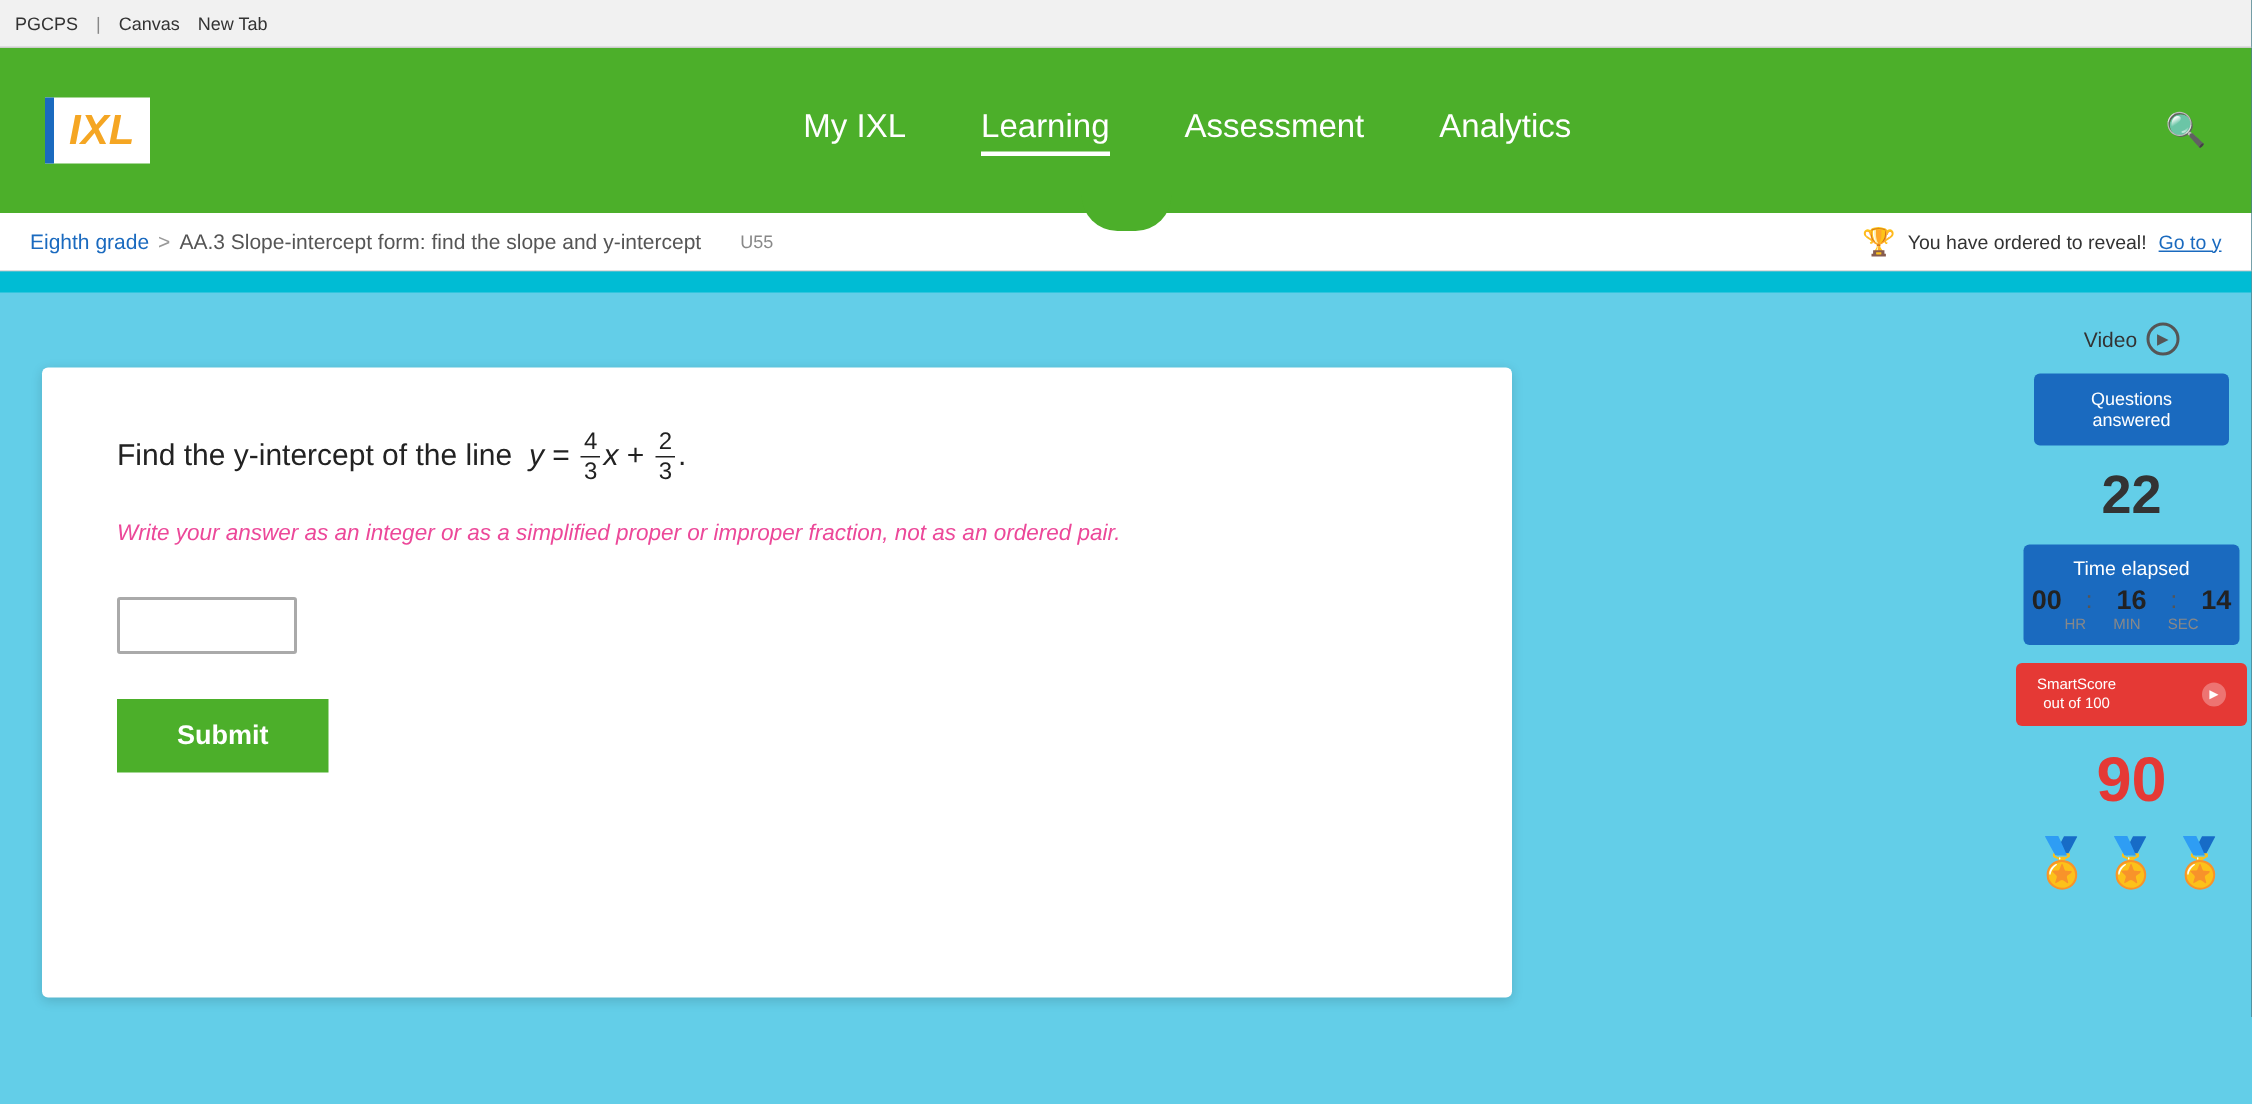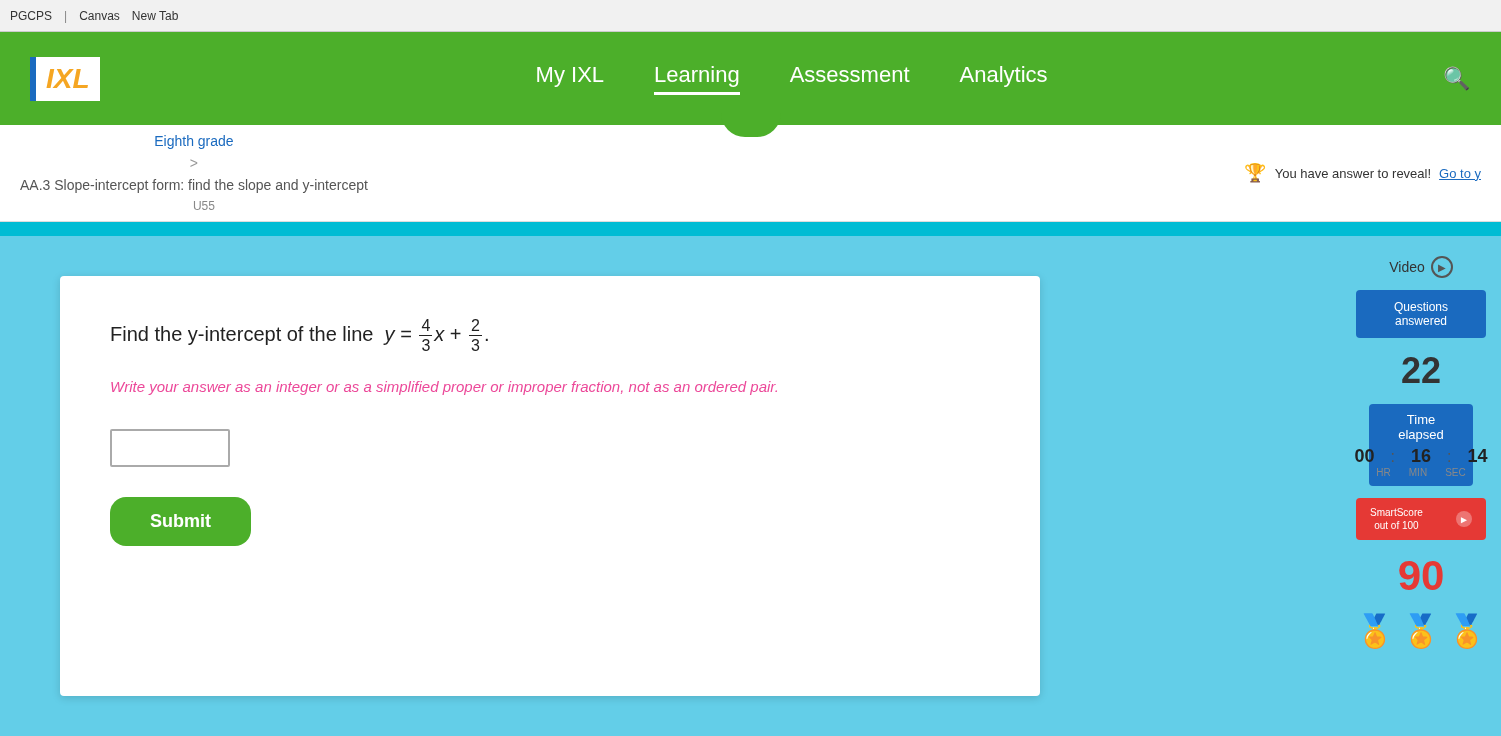--- a/index.html
+++ b/index.html
@@ -76,21 +76,20 @@
       align-items: center;
       font-size: 14px;
       color: #555;
       border-bottom: 1px solid #ddd;
       justify-content: space-between;
     }
     .breadcrumb-left {
       display: flex;
       align-items: center;
       gap: 6px;
-      flex-direction: column;
     }
     .breadcrumb-link {
       color: #1a6abf;
       cursor: pointer;
     }
     .breadcrumb-sep {
       color: #999;
     }
     .breadcrumb-current {
       color: #555;
@@ -130,22 +129,22 @@
       background: #00bcd4;
       height: 14px;
       width: 100%;
       position: absolute;
       top: 0;
     }
 
     
     .question-panel {
       flex: 1;
-      padding: 40px 60px;
-      margin-top: 14px;
+      padding: 40px 28px;
+      margin-top: 24px;
     }
 
     .question-card {
       background: white;
       border-radius: 4px;
       padding: 40px 50px;
       min-height: 420px;
       max-width: 980px;
       box-shadow: 0 2px 8px rgba(0,0,0,0.15);
     }
@@ -196,21 +195,21 @@
       font-size: 16px;
       display: block;
       margin-bottom: 30px;
       outline: none;
     }
 
     .submit-btn {
       background: #4caf2a;
       color: white;
       border: none;
-      border-radius: 16px;
+      border-radius: 0;
       padding: 14px 40px;
       font-size: 18px;
       font-weight: bold;
       cursor: pointer;
     }
 
     
     .right-sidebar {
       width: 160px;
       padding: 20px 10px;
@@ -263,21 +262,21 @@
       text-align: center;
     }
 
     .time-box {
       background: #1a6abf;
       color: white;
       border-radius: 4px;
       padding: 8px 18px;
       text-align: center;
       font-size: 13px;
-      width: 104px;
+      width: 144px;
     }
 
     .timer-display {
       display: flex;
       align-items: center;
       justify-content: center;
       gap: 16px;
       margin-top: 4px;
     }
     .timer-val {
@@ -297,21 +296,21 @@
       color: #888;
     }
 
     .smartscore-box {
       background: #e53935;
       color: white;
       border-radius: 4px;
       padding: 8px 14px;
       text-align: center;
       font-size: 12px;
-      width: 130px;
+      width: 154px;
       display: flex;
       align-items: center;
       justify-content: space-between;
       cursor: pointer;
     }
     .smartscore-info {
       font-size: 10px;
       line-height: 1.3;
     }
     .info-circle {
@@ -383,21 +382,21 @@
 
   <div class="breadcrumb-bar">
     <div class="breadcrumb-left">
       <span class="breadcrumb-link">Eighth grade</span>
       <span class="breadcrumb-sep">&gt;</span>
       <span class="breadcrumb-current">AA.3 Slope-intercept form: find the slope and y-intercept</span>
       <span class="breadcrumb-code">U55</span>
     </div>
     <div class="prizes-banner">
       <span class="trophy-icon">🏆</span>
-      <span>You have answer to reveal!</span>
+      <span>You have ordered to reveal!</span>
       <span class="prizes-link">Go to y</span>
     </div>
   </div>
 
   <div class="content-area">
     <div class="cyan-bar"></div>
 
     <div class="question-panel">
       <div class="question-card">
         <div class="question-text">

